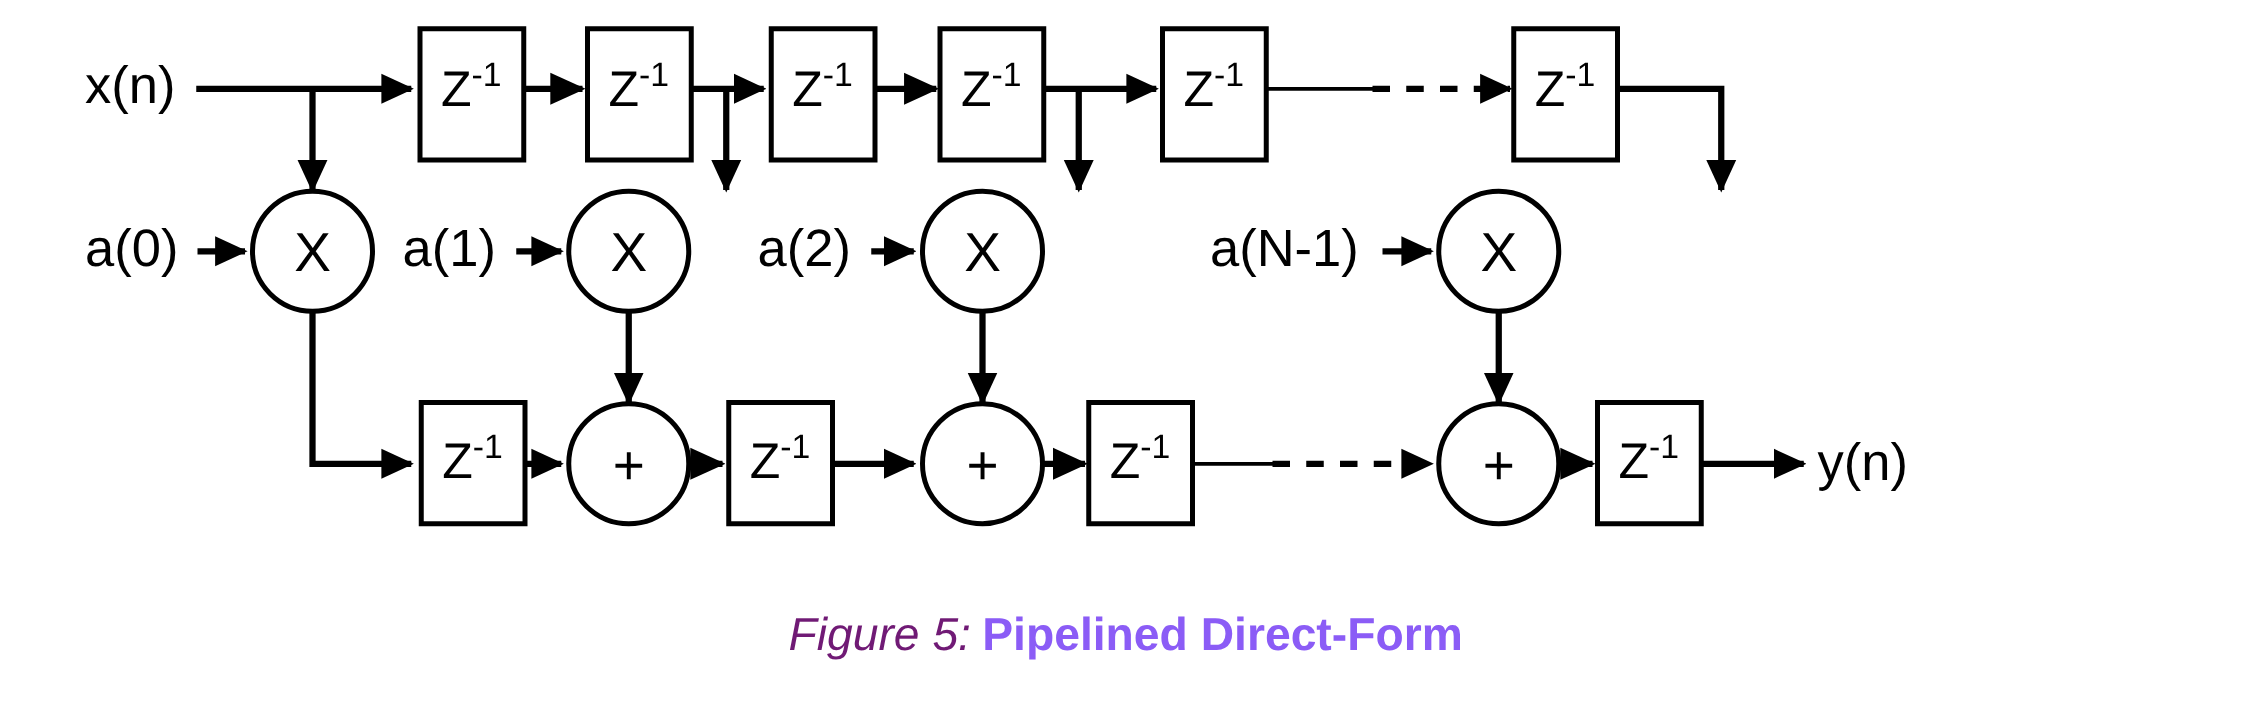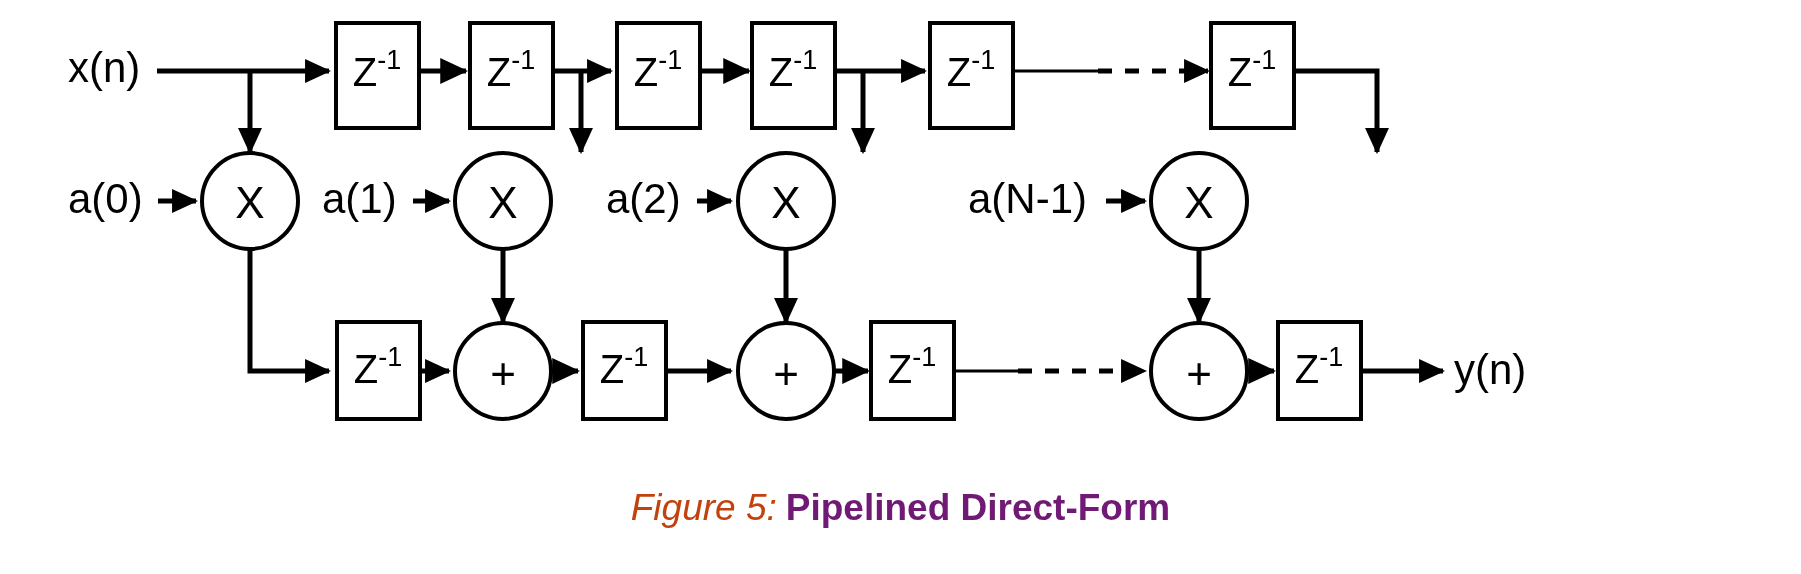--- a/index.html
+++ b/index.html
@@ -83,27 +83,27 @@
     left: 0;
     top: 487px;
     width: 1801px;
     text-align: center;
     white-space: nowrap;
   }
   .caption-figure {
     font-family: "Liberation Sans", sans-serif;
     font-style: italic;
     font-size: 37px;
-    color: #c2410c;
+    color: #701a75;
   }
   .caption-title {
     font-family: "Liberation Sans", sans-serif;
     font-weight: bold;
     font-size: 37px;
-    color: #701a75;
+    color: #8b5cf6;
     margin-left: 9px;
   }
 </style>
 </head>
 <body>
 
 <div id="figure-root">
 
   <svg id="diagram" viewBox="0 0 1801 574">
     <defs>

